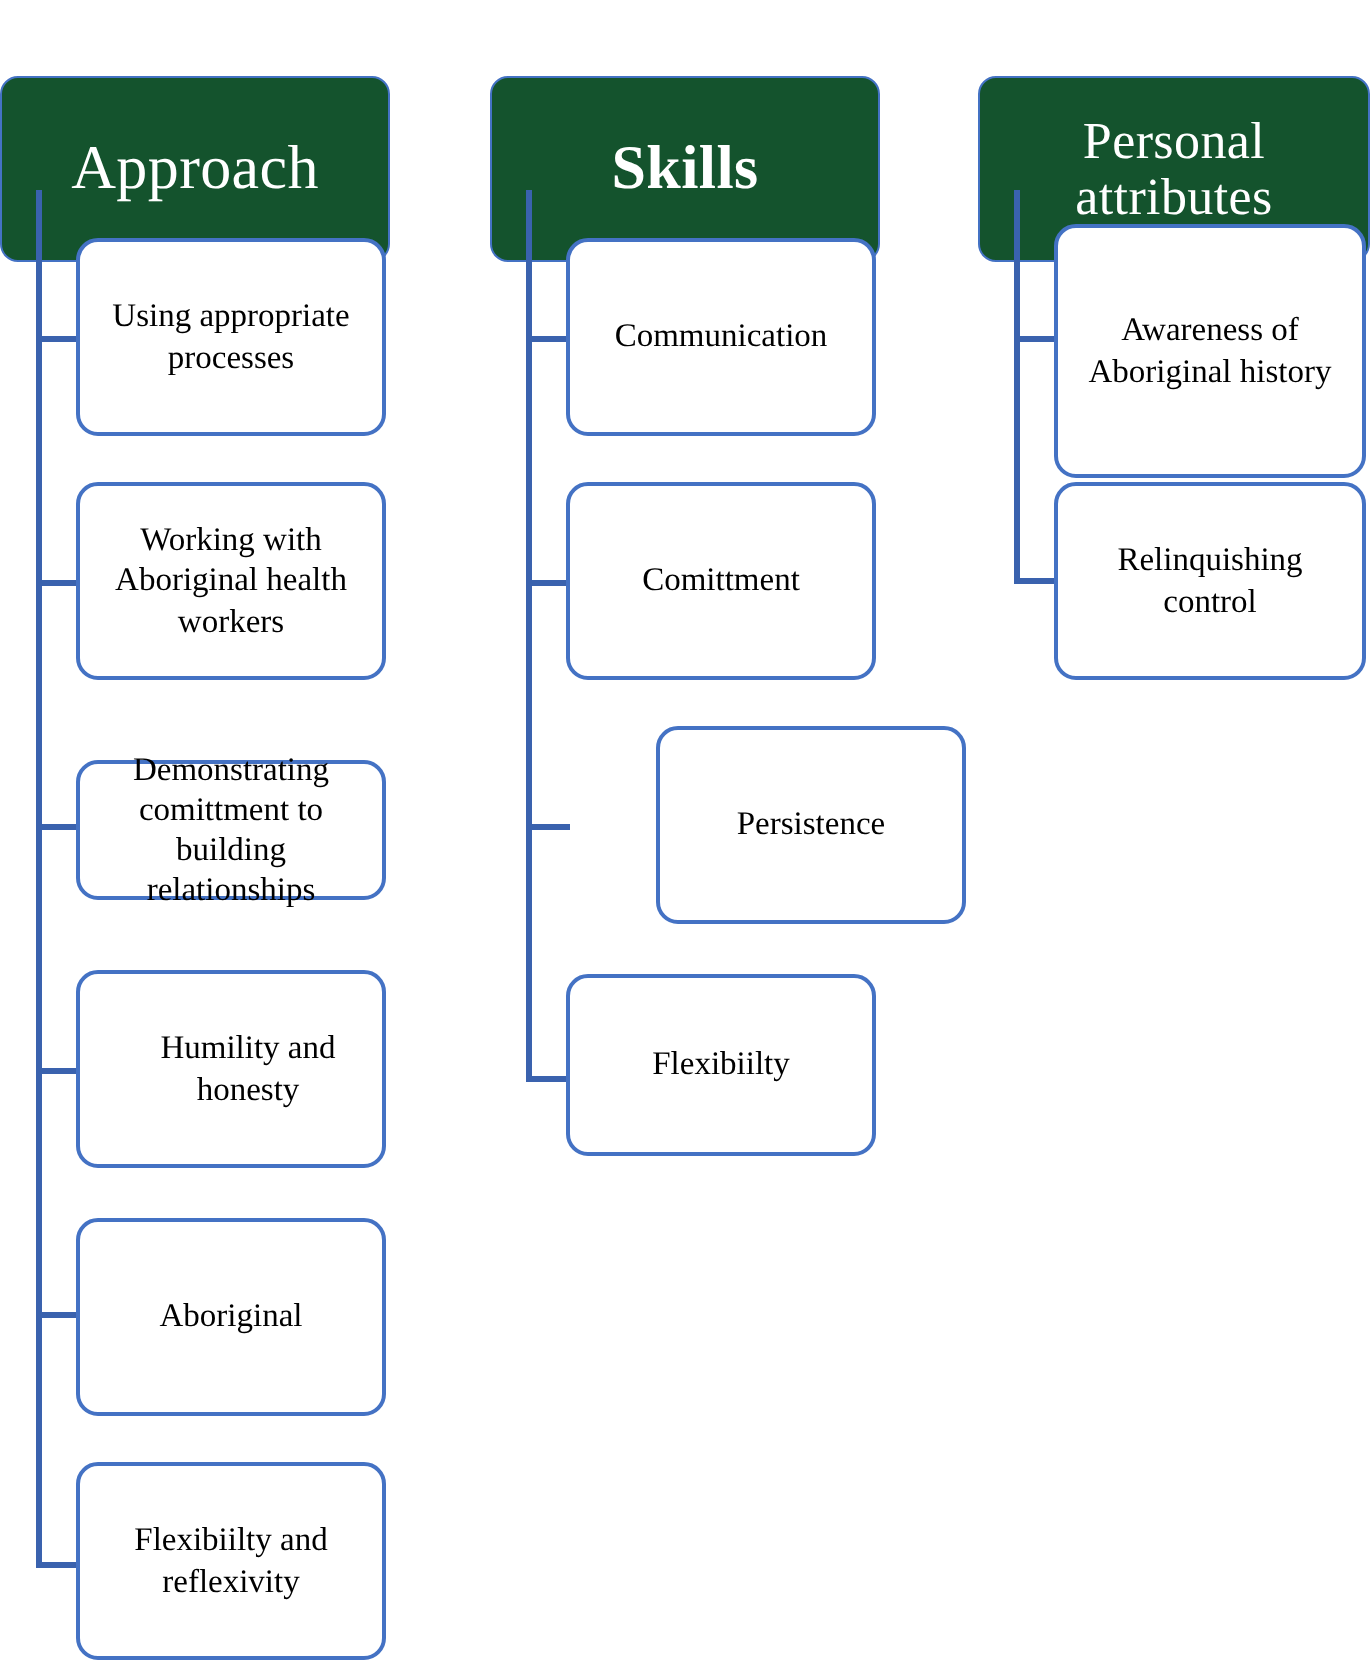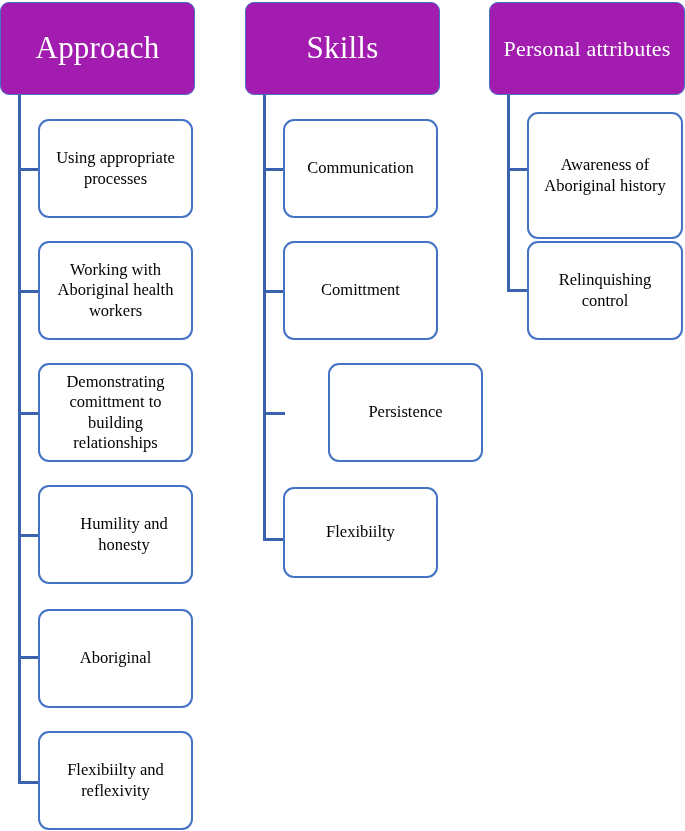--- a/index.html
+++ b/index.html
@@ -24,34 +24,35 @@
   
   .column {
     position: absolute;
     top: 0;
   }
 
   
   .header-box {
     position: absolute;
     box-sizing: border-box;
-    background: #a21caf;
+    background: #14532d;
     border: 1px solid #4472C4;
     border-radius: 9px;
     color: #ffffff;
     display: flex;
     align-items: center;
     justify-content: center;
     text-align: center;
     font-size: 31px;
     line-height: 1.05;
     letter-spacing: 0.2px;
     padding: 2px 6px;
+    margin-top: 36px;
   }
-  .header-box.two-line { font-size: 22px; }
+  .header-box.two-line { font-size: 26px; }
 
   
   .child-box {
     position: absolute;
     box-sizing: border-box;
     background: #ffffff;
     border: 2px solid #4472C4;
     border-radius: 11px;
     color: #000000;
     display: flex;
@@ -88,29 +89,29 @@
 
     <div class="branch" style="left:18px; top:168px; width:22px;"></div>
     <div class="branch" style="left:18px; top:290px; width:22px;"></div>
     <div class="branch" style="left:18px; top:412px; width:22px;"></div>
     <div class="branch" style="left:18px; top:534px; width:22px;"></div>
     <div class="branch" style="left:18px; top:656px; width:22px;"></div>
     <div class="branch" style="left:18px; top:781px; width:22px;"></div>
 
     <div class="child-box" style="left:38px; top:119px; width:155px; height:99px;">Using appropriate processes</div>
     <div class="child-box" style="left:38px; top:241px; width:155px; height:99px;">Working with Aboriginal health workers</div>
-    <div class="child-box" style="left:38px; top:363px; width:155px; height:99px;">Demonstrating comittment to building relationships</div>
+    <div class="child-box" style="left:38px; top:380px; width:155px; height:70px;">Demonstrating comittment to building relationships</div>
     <div class="child-box" style="left:38px; top:485px; width:155px; height:99px;padding-left:24px;">Humility and honesty</div>
     <div class="child-box" style="left:38px; top:609px; width:155px; height:99px;">Aboriginal</div>
     <div class="child-box" style="left:38px; top:731px; width:155px; height:99px;">Flexibiilty and reflexivity</div>
   </div>
 
   <div class="column">
 
-    <div class="header-box" style="left:245px; top:2px; width:195px; height:93px;">Skills</div>
+    <div class="header-box" style="left:245px; top:2px; width:195px; height:93px;font-weight:bold;">Skills</div>
 
     <div class="trunk" style="left:263px; top:95px; height:446px;"></div>
 
     <div class="branch" style="left:263px; top:168px; width:22px;"></div>
     <div class="branch" style="left:263px; top:290px; width:22px;"></div>
     <div class="branch" style="left:263px; top:412px; width:22px;"></div>
     <div class="branch" style="left:263px; top:538px; width:22px;"></div>
 
     <div class="child-box" style="left:283px; top:119px; width:155px; height:99px;">Communication</div>
     <div class="child-box" style="left:283px; top:241px; width:155px; height:99px;">Comittment</div>

